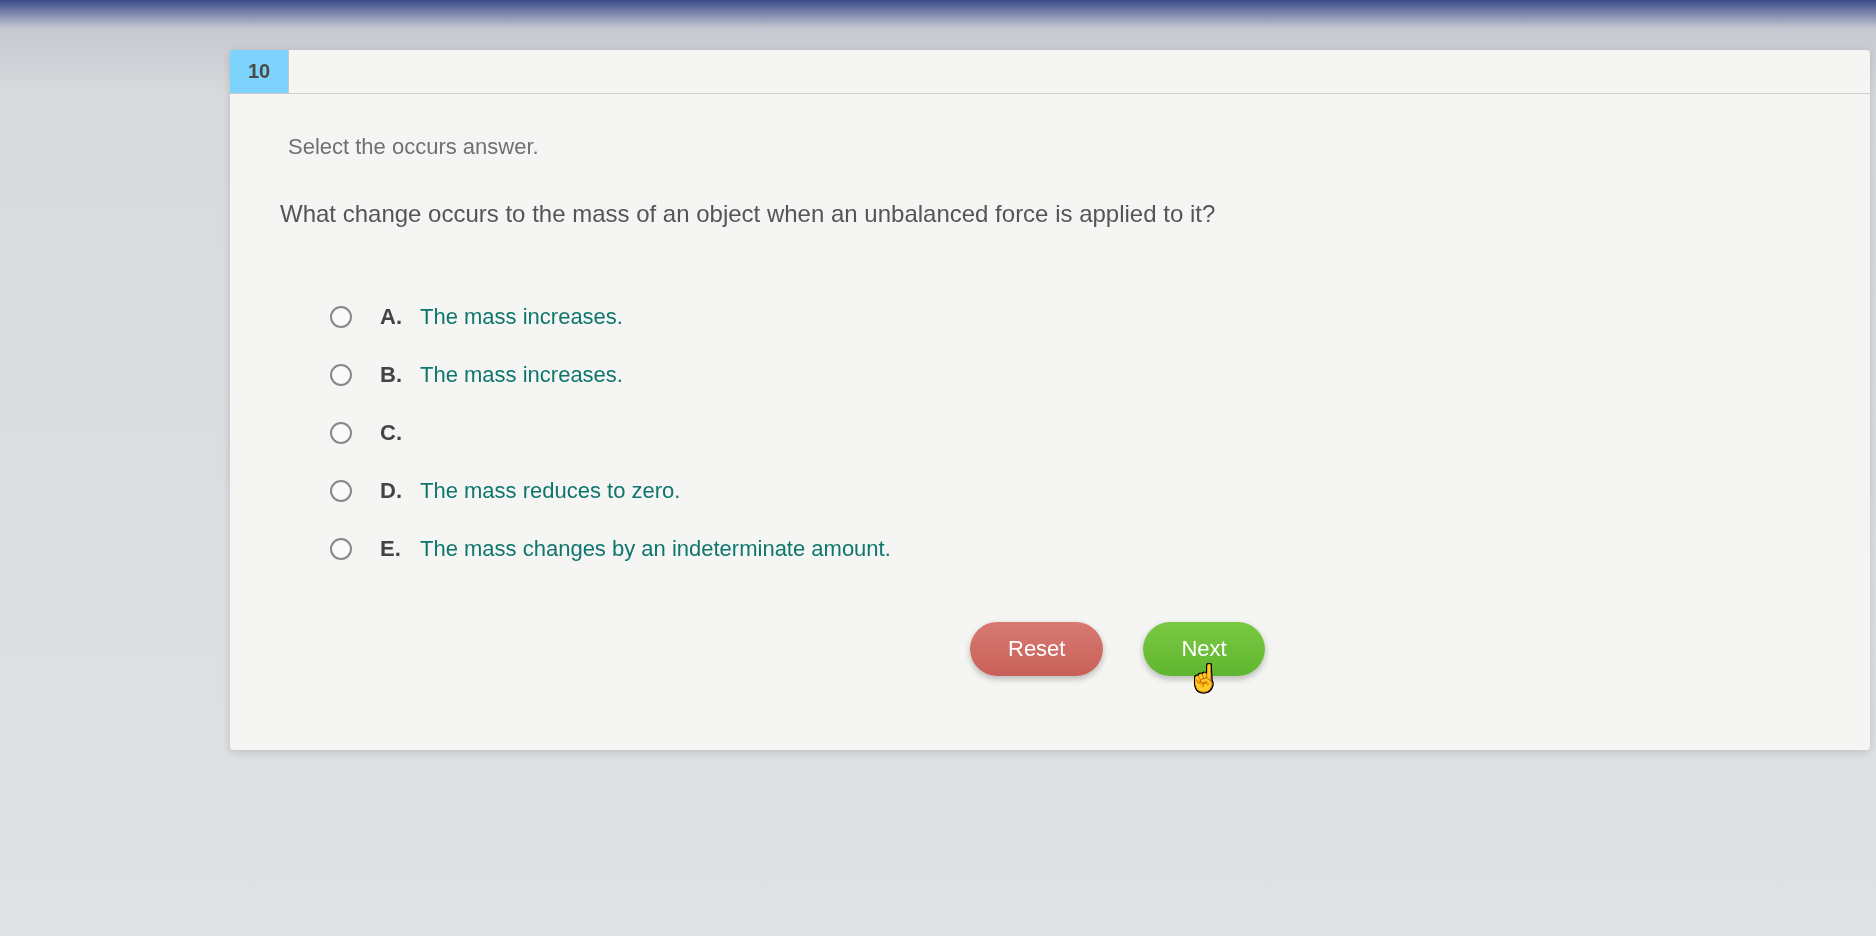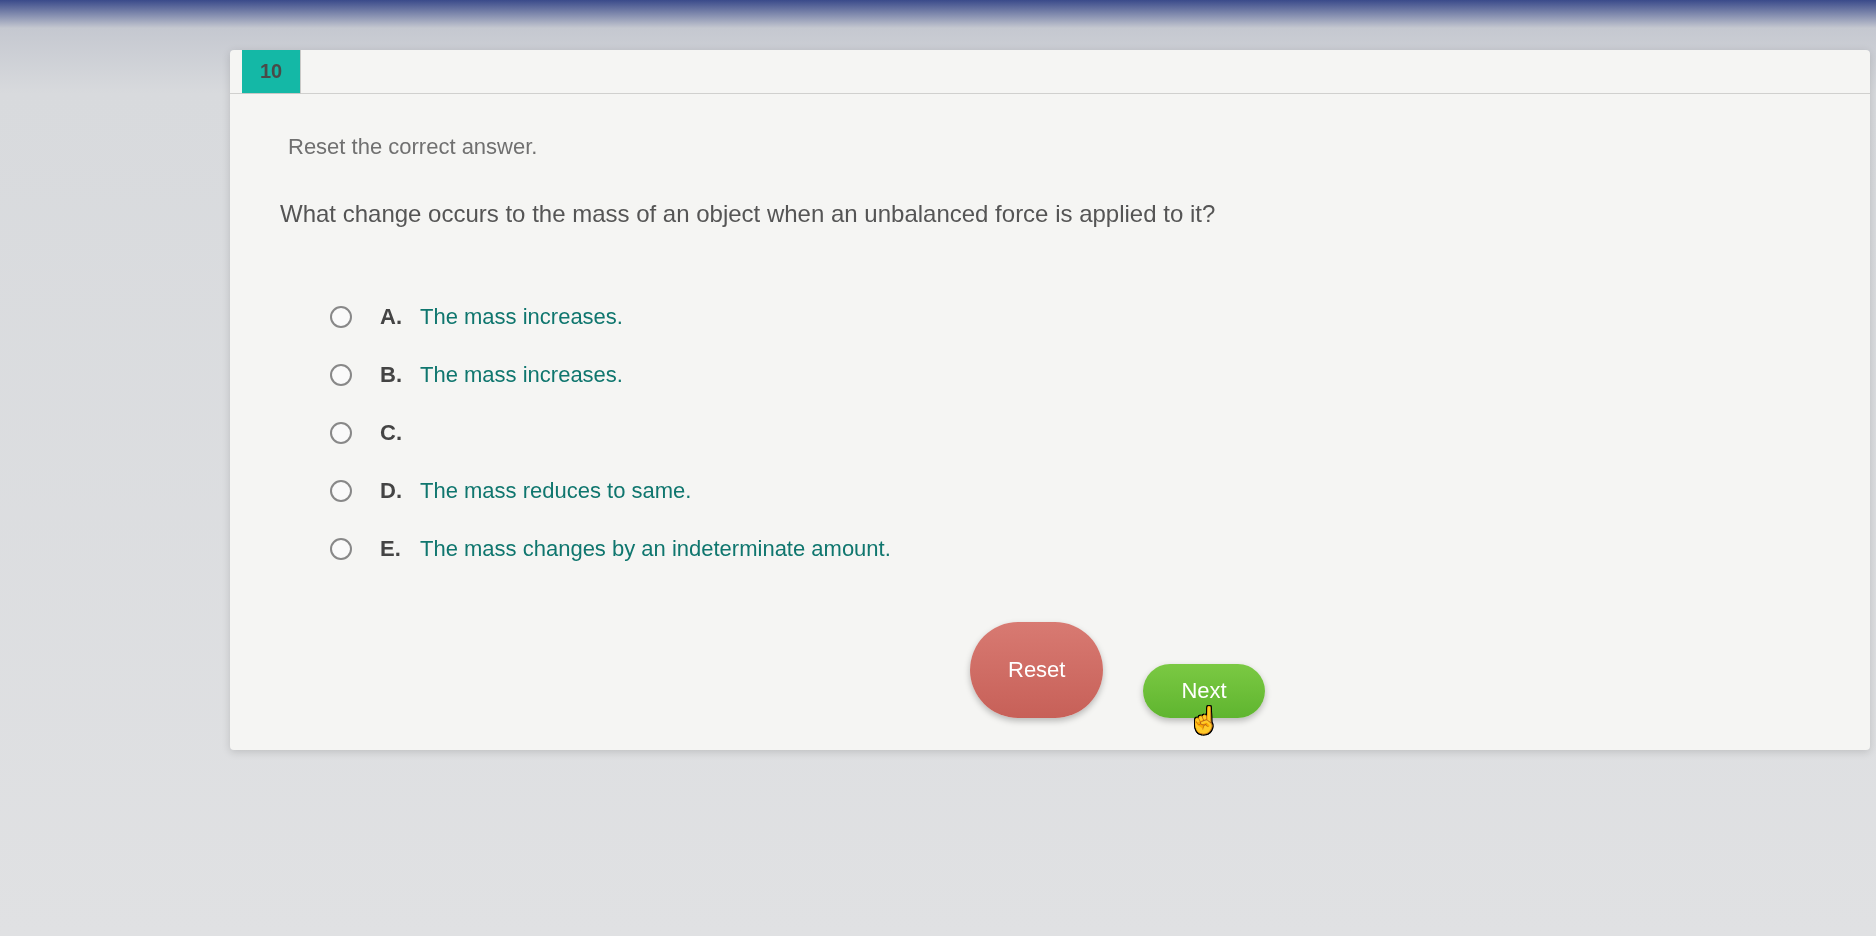--- a/index.html
+++ b/index.html
@@ -20,22 +20,22 @@
       margin-left: 230px;
       width: 1640px;
       min-height: 700px;
       border-radius: 4px;
       box-shadow: 0 2px 8px rgba(0,0,0,0.15);
       position: relative;
     }
     .question-number-badge {
       position: absolute;
       top: 0;
-      left: 12px;
-      background: #14b8a6;
+      left: 0;
+      background: #7dd3fc;
       color: #4a4a48;
       padding: 10px 18px;
       font-size: 20px;
       font-weight: bold;
       border-bottom: 1px solid #c8c8c6;
       border-right: 1px solid #c8c8c6;
     }
     .header-line {
       border-bottom: 1px solid #d0d0ce;
       height: 44px;
@@ -99,42 +99,41 @@
       color: #fff;
       cursor: pointer;
       box-shadow: 0 3px 6px rgba(0,0,0,0.25);
     }
     .reset-btn {
       background: linear-gradient(to bottom, #d87a72, #c76058);
     }
     .next-btn {
       background: linear-gradient(to bottom, #7bc943, #5fb52f);
       position: relative;
-      margin-top: 42px;
     }
     .cursor-icon {
       position: absolute;
       bottom: -18px;
       left: 50%;
       transform: translateX(-50%);
       font-size: 26px;
       color: #fff;
       text-shadow: -1px -1px 0 #000, 1px -1px 0 #000, -1px 1px 0 #000, 1px 1px 0 #000;
       pointer-events: none;
     }
   </style>
 </head>
 <body>
 
 <div class="quiz-card">
   <div class="header-line">
     <div class="question-number-badge">10</div>
   </div>
   <div class="content">
-    <div class="instruction">Reset the correct answer.</div>
+    <div class="instruction">Select the occurs answer.</div>
     <div class="question-text">What change occurs to the mass of an object when an unbalanced force is applied to it?</div>
     <div class="options">
 
       <div class="option-row">
         <span class="radio-circle"></span>
         <span class="option-letter">A.</span>
         <span class="option-text">The mass increases.</span>
       </div>
 
       <div class="option-row">
@@ -144,21 +143,21 @@
       </div>
 
       <div class="option-row">
         <span class="radio-circle"></span>
         <span class="option-letter">C.</span>
       </div>
 
       <div class="option-row">
         <span class="radio-circle"></span>
         <span class="option-letter">D.</span>
-        <span class="option-text">The mass reduces to same.</span>
+        <span class="option-text">The mass reduces to zero.</span>
       </div>
 
       <div class="option-row">
         <span class="radio-circle"></span>
         <span class="option-letter">E.</span>
         <span class="option-text">The mass changes by an indeterminate amount.</span>
       </div>
 
     </div>
 

